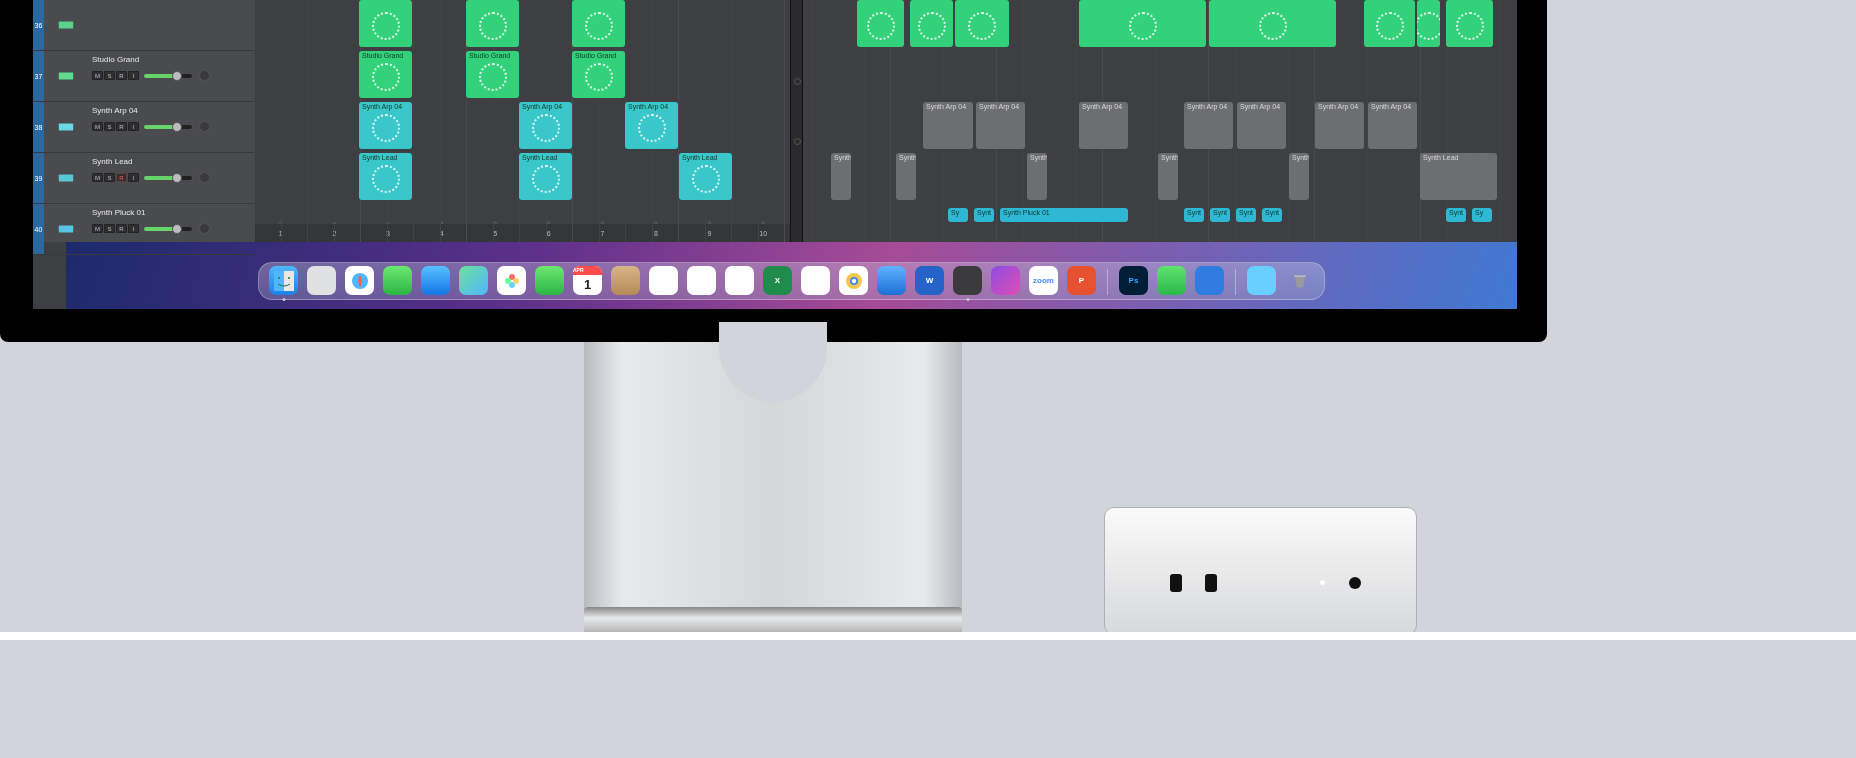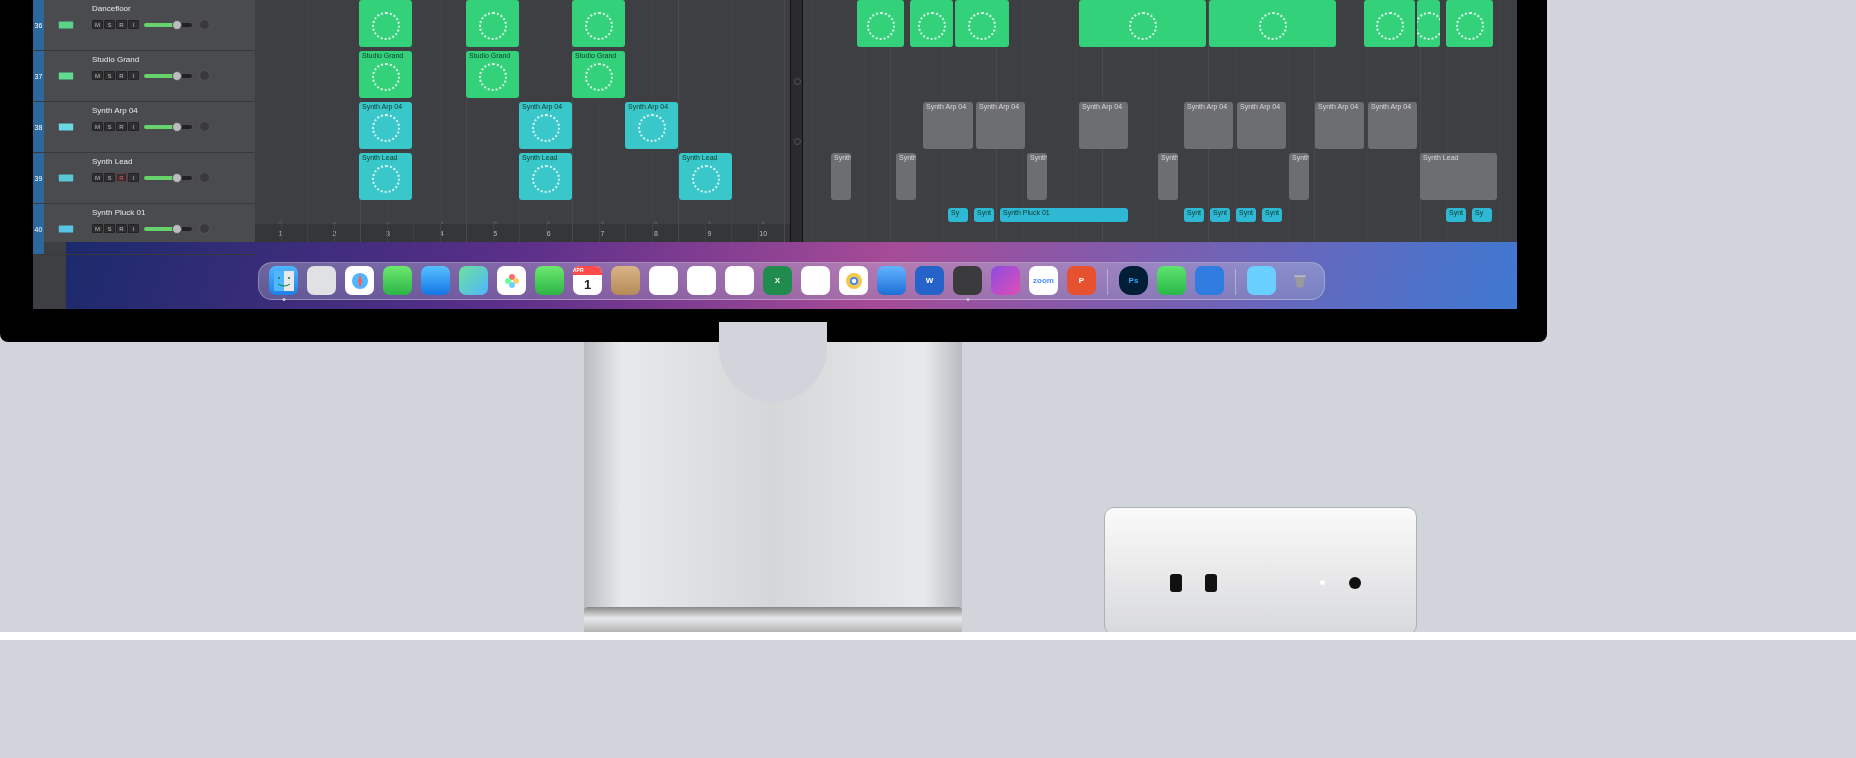--- a/index.html
+++ b/index.html
@@ -78,31 +78,20 @@
 
     <div id="daw">
 
       <div id="track-list">
           <div class="track-row">
             <div class="track-num">36</div>
      <div class="track-icon-cell">
        <svg viewBox="0 0 20 20">
                 <rect x="2" y="6" width="16" height="8" rx="1" fill="#5ad28a"></rect>
               </svg>
-     </div>
-     <div class="track-body">
-       <div class="track-name">Dancefloor</div>
-       <div class="track-ctrls">
-         <div class="tbtn">M</div>
-                <div class="tbtn">S</div>
-                <div class="tbtn">R</div>
-                <div class="tbtn">I</div>
-         <div class="track-slider"></div>
-         <div class="track-knob"></div>
-       </div>
      </div>
           </div>
           <div class="track-row">
             <div class="track-num">37</div>
      <div class="track-icon-cell">
        <svg viewBox="0 0 20 20">
                 <rect x="2" y="6" width="16" height="8" rx="1" fill="#5edb8f"></rect>
               </svg>
      </div>
      <div class="track-body">
@@ -358,21 +347,21 @@
         </div>
         <div class="dock-icon" style="background: linear-gradient(rgb(98, 179, 255), rgb(29, 111, 214));"></div>
         <div class="dock-icon" style="background: rgb(37, 99, 201);">W</div>
         <div class="dock-icon" style="background: rgb(59, 59, 61);">
           <div class="dock-dot"></div>
         </div>
         <div class="dock-icon" style="background: linear-gradient(135deg, rgb(141, 77, 224), rgb(224, 77, 182));"></div>
         <div class="dock-icon" style="background: rgb(255, 255, 255); color: rgb(75, 140, 255);">zoom</div>
         <div class="dock-icon" style="background: rgb(230, 82, 47);">P</div>
         <div class="dock-sep"></div>
-        <div class="dock-icon" style="background: rgb(0, 30, 54); color: rgb(49, 168, 255); border-radius: 12px;">Ps</div>
+        <div class="dock-icon" style="background: rgb(0, 30, 54); color: rgb(49, 168, 255);">Ps</div>
         <div class="dock-icon" style="background: linear-gradient(rgb(95, 227, 108), rgb(41, 184, 74));"></div>
         <div class="dock-icon" style="background: rgb(47, 125, 225);"></div>
         <div class="dock-sep"></div>
         <div class="dock-icon" style="background: rgb(105, 207, 255);"></div>
         <div class="dock-icon" style="background: transparent;">
           <svg viewBox="0 0 20 20" width="16" height="16">
             <path d="M4 5 L16 5 L14 18 L6 18 Z" fill="#9a9a9d"></path>
             <rect x="3" y="3" width="14" height="2" fill="#bcbcc0"></rect>
           </svg>
         </div>

